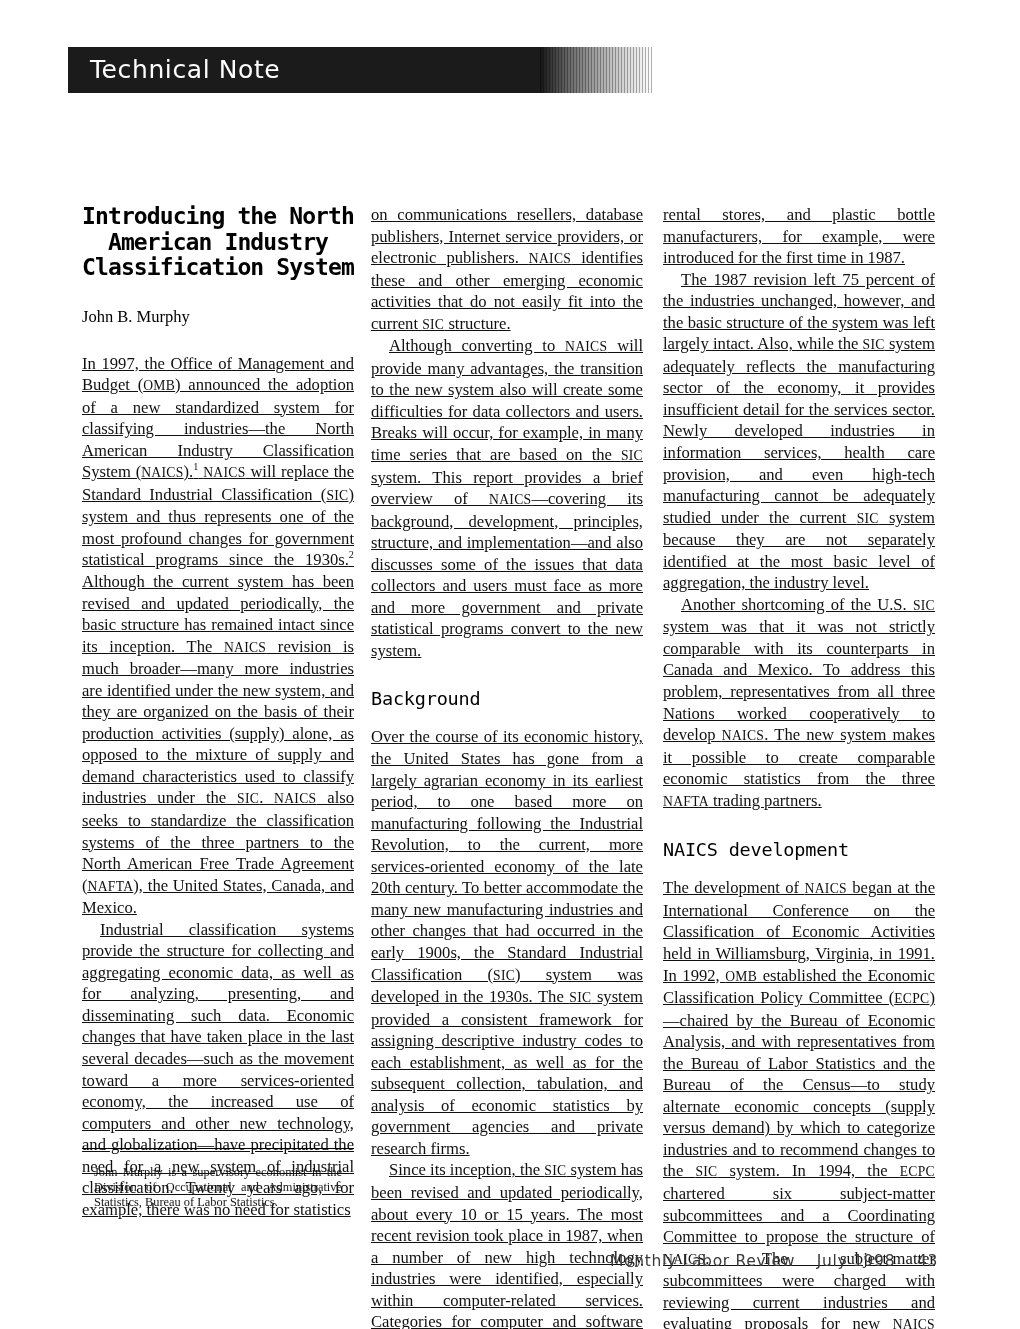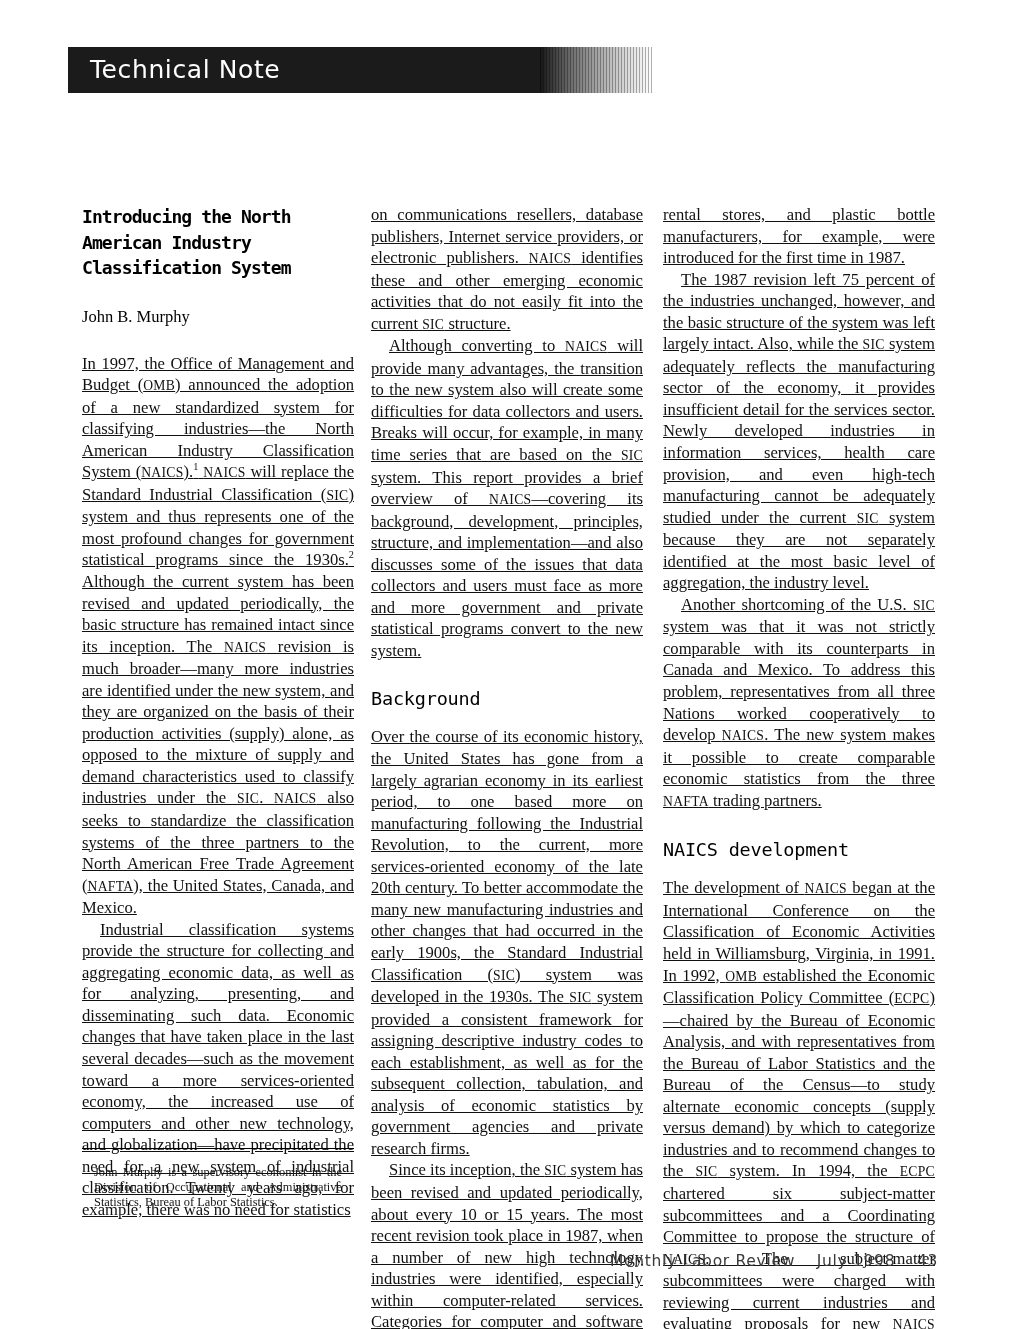--- a/index.html
+++ b/index.html
@@ -64,26 +64,27 @@
     width: 272px;
   }
   #col1 { left: 82px;  }
   #col2 { left: 371px; }
   #col3 { left: 663px; }
 
   #col1 { height: 940px; }
 
   .article-title {
     font-family: "DejaVu Sans Mono", monospace;
-    font-size: 18px;
+    font-size: 23px;
     font-weight: 700;
     line-height: 25.5px;
     letter-spacing: -0.9px;
     margin: 0 0 26px 0;
     color: #000;
+    text-align: center;
   }
   .byline {
     font-size: 16.5px;
     line-height: 20px;
     margin: 0 0 26px 0;
   }
 
   p.body {
     margin: 0;
     font-size: 16.6px;

